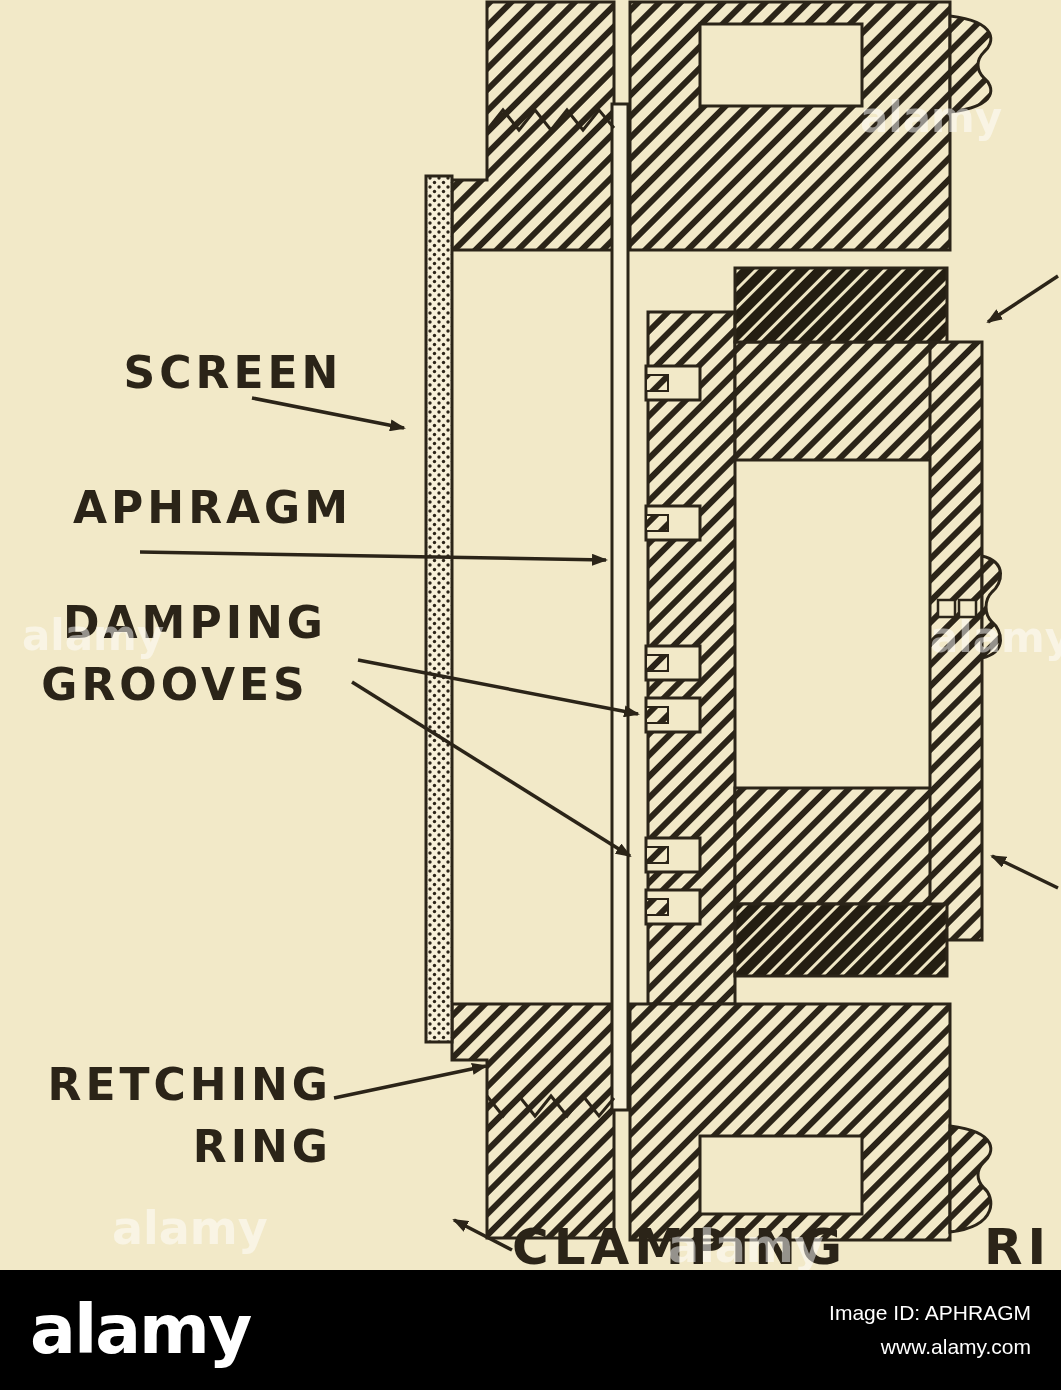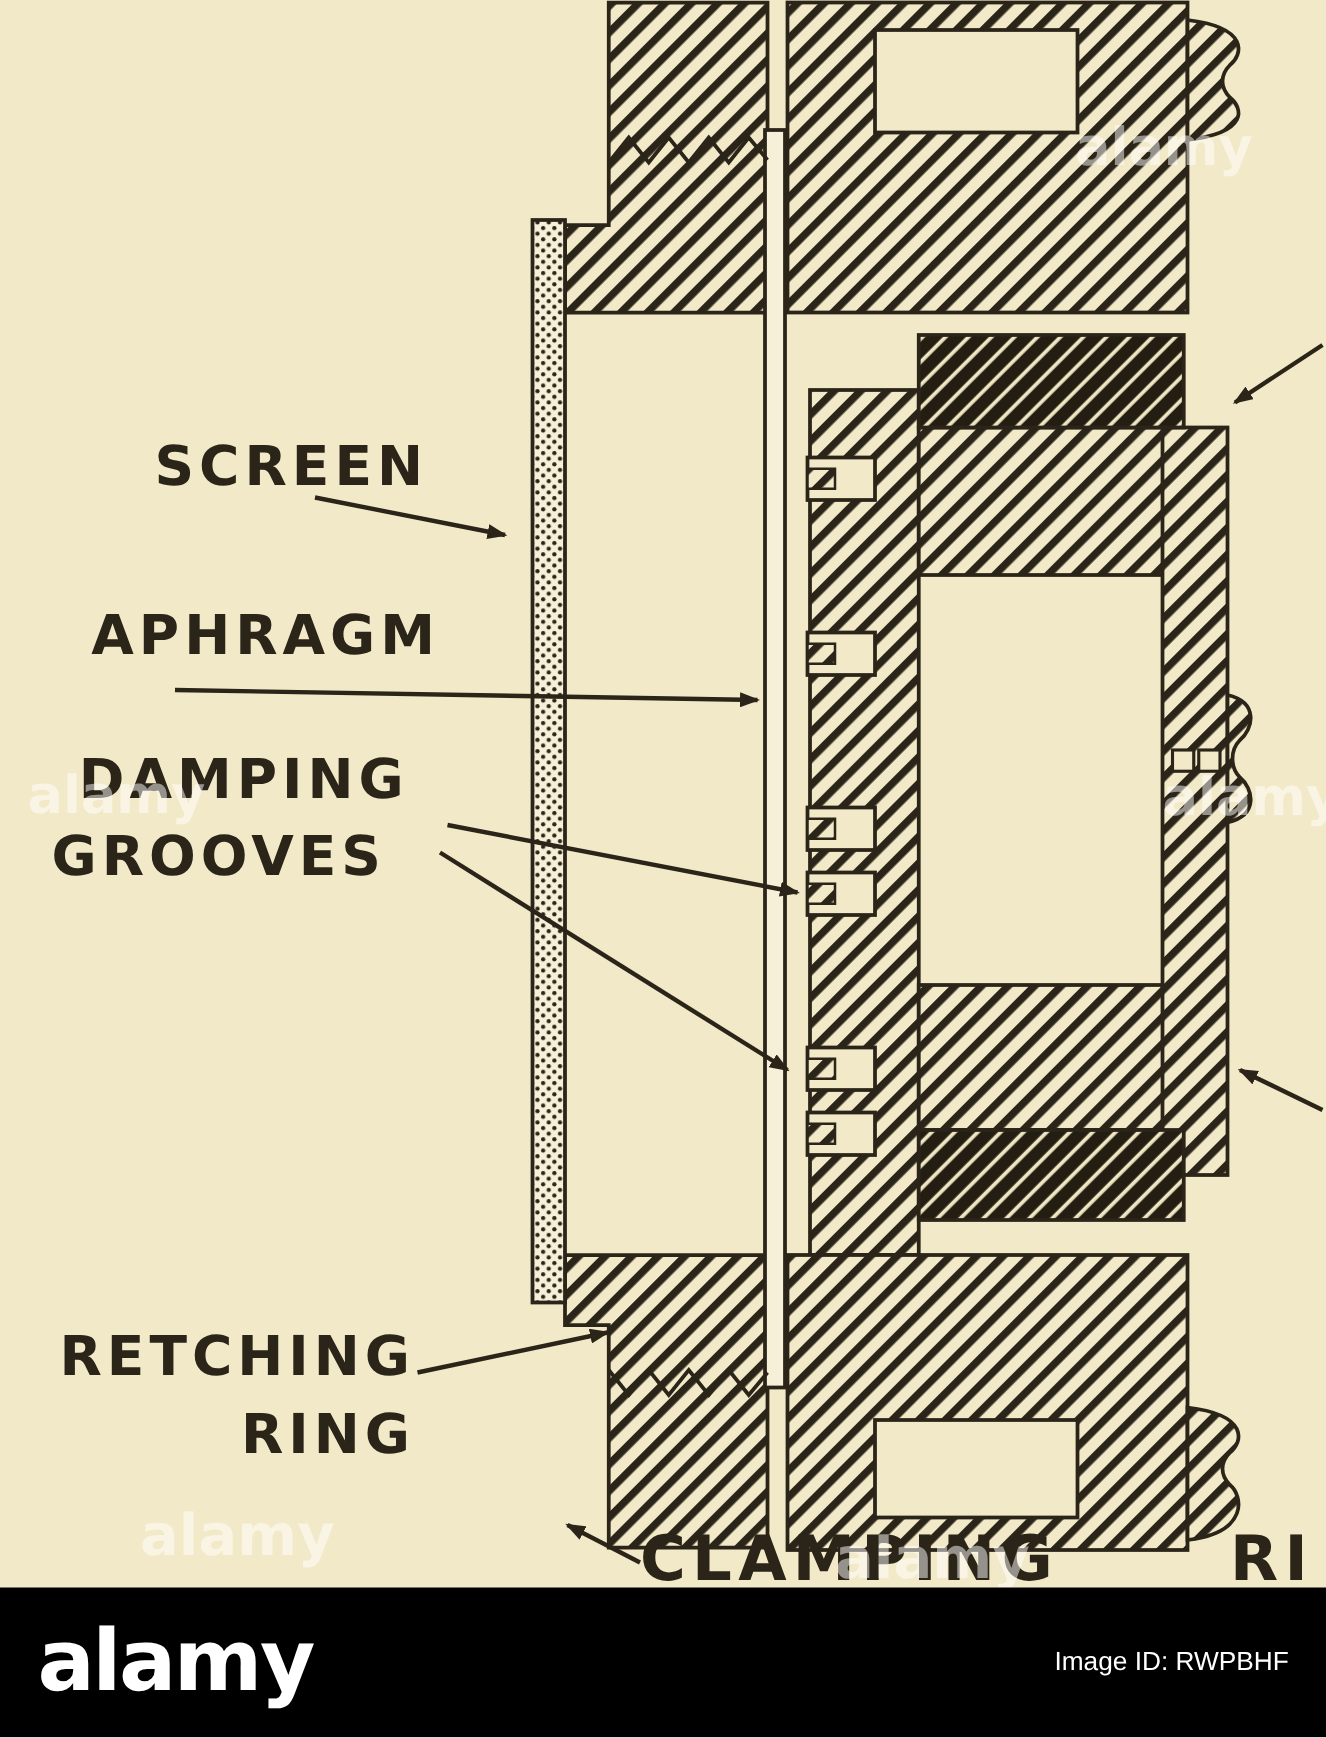--- a/index.html
+++ b/index.html
@@ -165,17 +165,18 @@
       <text class="wm" x="930" y="652" font-size="42">alamy</text>
       <text class="wm" x="112" y="1244" font-size="46">alamy</text>
       <text class="wm" x="668" y="1262" font-size="46">alamy</text>
     </g>
   </svg>
 
   
   <div class="footer">
     <div class="footer-logo">alamy</div>
     <div class="footer-right">
-      <div>Image ID: RWPBHF</div>
+      <div>Image ID: APHRAGM</div>
+      <div>www.alamy.com</div>
     </div>
   </div>
 
 </div>
 
 </body></html>

